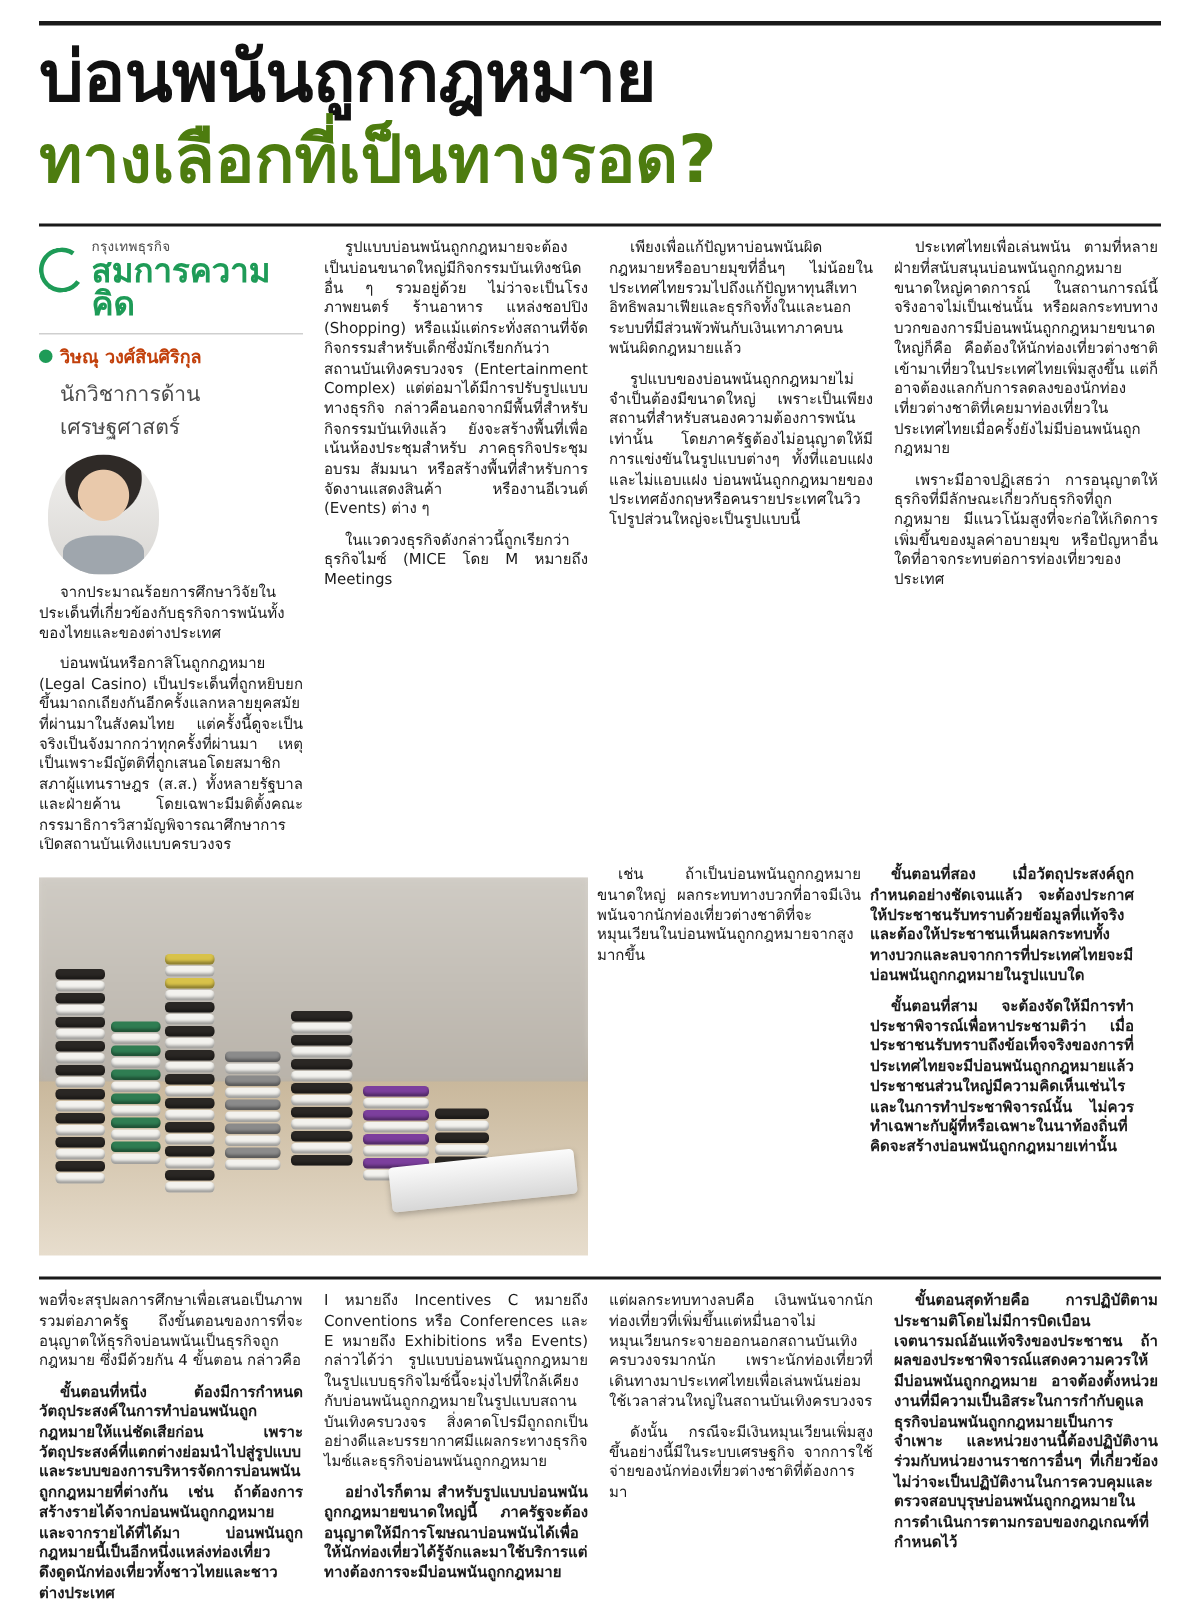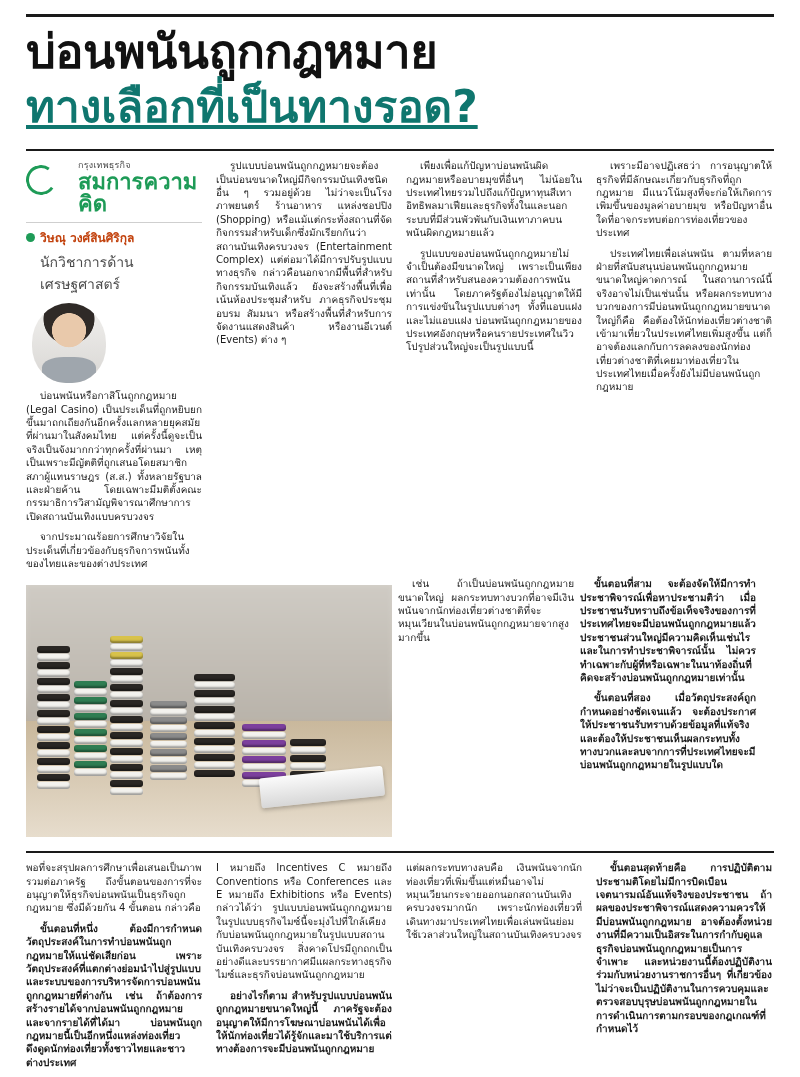--- a/index.html
+++ b/index.html
@@ -35,23 +35,22 @@
     font-size: 47px;
     line-height: 1.06;
     font-weight: bold;
     color: #111;
     letter-spacing: -0.5px;
   }
   .headline-2 {
     font-size: 44px;
     line-height: 1.1;
     font-weight: bold;
-    color: #0f766e;
+    color: #4d7c0f;
     margin-top: 6px;
-    text-decoration: underline;
   }
   .rule-under-head {
     height: 2px;
     background: #1a1a1a;
     margin: 12px 0 0 0;
   }
 
   .columns {
     display: flex;
     gap: 14px;
@@ -65,21 +64,21 @@
   }
   .col.c1 { width: 176px; flex: 0 0 176px; }
 
   
   .masthead {
     padding-top: 2px;
   }
   .brand-row {
     display: flex;
     align-items: flex-start;
-    gap: 22px;
+    gap: 5px;
   }
   .brand-mark {
     width: 30px;
     height: 30px;
     border: 3px solid #1e9b57;
     border-radius: 50%;
     border-right-color: transparent;
     box-sizing: border-box;
     transform: rotate(-10deg);
     margin-top: 4px;
@@ -243,42 +242,43 @@
           </div>
         </div>
         <div class="author-row">
           <div class="author-dot"></div>
           <div class="author-name">วิษณุ วงศ์สินศิริกุล</div>
         </div>
         <div class="author-title">นักวิชาการด้านเศรษฐศาสตร์</div>
         <div class="portrait"></div>
       </div>
       <div class="body-text">
+        <p class="indent">จากประมาณร้อยการศึกษาวิจัยในประเด็นที่เกี่ยวข้องกับธุรกิจการพนันทั้งของไทยและของต่างประเทศ</p>
         <p class="indent">บ่อนพนันหรือกาสิโนถูกกฎหมาย (Legal Casino) เป็นประเด็นที่ถูกหยิบยกขึ้นมาถกเถียงกันอีกครั้งแลกหลายยุคสมัยที่ผ่านมาในสังคมไทย แต่ครั้งนี้ดูจะเป็นจริงเป็นจังมากกว่าทุกครั้งที่ผ่านมา เหตุเป็นเพราะมีญัตติที่ถูกเสนอโดยสมาชิกสภาผู้แทนราษฎร (ส.ส.) ทั้งหลายรัฐบาลและฝ่ายค้าน โดยเฉพาะมีมติตั้งคณะกรรมาธิการวิสามัญพิจารณาศึกษาการเปิดสถานบันเทิงแบบครบวงจร</p>
-        <p class="indent">จากประมาณร้อยการศึกษาวิจัยในประเด็นที่เกี่ยวข้องกับธุรกิจการพนันทั้งของไทยและของต่างประเทศ</p>
       </div>
     </div>
 
     <div class="col">
       <div class="body-text">
         <p class="indent">รูปแบบบ่อนพนันถูกกฎหมายจะต้องเป็นบ่อนขนาดใหญ่มีกิจกรรมบันเทิงชนิดอื่น ๆ รวมอยู่ด้วย ไม่ว่าจะเป็นโรงภาพยนตร์ ร้านอาหาร แหล่งชอปปิง (Shopping) หรือแม้แต่กระทั่งสถานที่จัดกิจกรรมสำหรับเด็กซึ่งมักเรียกกันว่า สถานบันเทิงครบวงจร (Entertainment Complex) แต่ต่อมาได้มีการปรับรูปแบบทางธุรกิจ กล่าวคือนอกจากมีพื้นที่สำหรับกิจกรรมบันเทิงแล้ว ยังจะสร้างพื้นที่เพื่อเน้นห้องประชุมสำหรับ ภาคธุรกิจประชุม อบรม สัมมนา หรือสร้างพื้นที่สำหรับการจัดงานแสดงสินค้า หรืองานอีเวนต์ (Events) ต่าง ๆ</p>
+        <p class="indent">ในแวดวงธุรกิจดังกล่าวนี้ถูกเรียกว่า ธุรกิจไมซ์ (MICE โดย M หมายถึง Meetings</p>
       </div>
     </div>
 
     <div class="col">
       <div class="body-text">
         <p class="indent">เพียงเพื่อแก้ปัญหาบ่อนพนันผิดกฎหมายหรืออบายมุขที่อื่นๆ ไม่น้อยในประเทศไทยรวมไปถึงแก้ปัญหาทุนสีเทาอิทธิพลมาเฟียและธุรกิจทั้งในและนอกระบบที่มีส่วนพัวพันกับเงินเทาภาคบนพนันผิดกฎหมายแล้ว</p>
         <p class="indent">รูปแบบของบ่อนพนันถูกกฎหมายไม่จำเป็นต้องมีขนาดใหญ่ เพราะเป็นเพียงสถานที่สำหรับสนองความต้องการพนันเท่านั้น โดยภาครัฐต้องไม่อนุญาตให้มีการแข่งขันในรูปแบบต่างๆ ทั้งที่แอบแฝงและไม่แอบแฝง บ่อนพนันถูกกฎหมายของประเทศอังกฤษหรือคนรายประเทศในวิวโปรูปส่วนใหญ่จะเป็นรูปแบบนี้</p>
       </div>
     </div>
 
     <div class="col">
       <div class="body-text">
+        <p class="indent">ประเทศไทยเพื่อเล่นพนัน ตามที่หลายฝ่ายที่สนับสนุนบ่อนพนันถูกกฎหมายขนาดใหญ่คาดการณ์ ในสถานการณ์นี้จริงอาจไม่เป็นเช่นนั้น หรือผลกระทบทางบวกของการมีบ่อนพนันถูกกฎหมายขนาดใหญ่ก็คือ คือต้องให้นักท่องเที่ยวต่างชาติเข้ามาเที่ยวในประเทศไทยเพิ่มสูงขึ้น แต่ก็อาจต้องแลกกับการลดลงของนักท่องเที่ยวต่างชาติที่เคยมาท่องเที่ยวในประเทศไทยเมื่อครั้งยังไม่มีบ่อนพนันถูกกฎหมาย</p>
         <p class="indent">เพราะมีอาจปฏิเสธว่า การอนุญาตให้ธุรกิจที่มีลักษณะเกี่ยวกับธุรกิจที่ถูกกฎหมาย มีแนวโน้มสูงที่จะก่อให้เกิดการเพิ่มขึ้นของมูลค่าอบายมุข หรือปัญหาอื่นใดที่อาจกระทบต่อการท่องเที่ยวของประเทศ</p>
-        <p class="indent">ประเทศไทยเพื่อเล่นพนัน ตามที่หลายฝ่ายที่สนับสนุนบ่อนพนันถูกกฎหมายขนาดใหญ่คาดการณ์ ในสถานการณ์นี้จริงอาจไม่เป็นเช่นนั้น หรือผลกระทบทางบวกของการมีบ่อนพนันถูกกฎหมายขนาดใหญ่ก็คือ คือต้องให้นักท่องเที่ยวต่างชาติเข้ามาเที่ยวในประเทศไทยเพิ่มสูงขึ้น แต่ก็อาจต้องแลกกับการลดลงของนักท่องเที่ยวต่างชาติที่เคยมาท่องเที่ยวในประเทศไทยเมื่อครั้งยังไม่มีบ่อนพนันถูกกฎหมาย</p>
       </div>
     </div>
   </div>
 
   <div style="display:flex; gap:6px; align-items:flex-start;">
     <div style="width:366px; flex:0 0 366px;">
       <div class="photo">
         <div class="felt"></div>
         <div class="table-surface"></div>
 
@@ -394,22 +394,22 @@
       </div>
     </div>
 
     <div style="width:176px; flex:0 0 176px;">
       <div class="body-text">
         <p class="indent">เช่น ถ้าเป็นบ่อนพนันถูกกฎหมายขนาดใหญ่ ผลกระทบทางบวกที่อาจมีเงินพนันจากนักท่องเที่ยวต่างชาติที่จะหมุนเวียนในบ่อนพนันถูกกฎหมายจากสูงมากขึ้น</p>
       </div>
     </div>
     <div style="width:176px; flex:0 0 176px;">
       <div class="body-text">
+        <p class="indent bold-lead">ขั้นตอนที่สอง เมื่อวัตถุประสงค์ถูกกำหนดอย่างชัดเจนแล้ว จะต้องประกาศให้ประชาชนรับทราบด้วยข้อมูลที่แท้จริงและต้องให้ประชาชนเห็นผลกระทบทั้งทางบวกและลบจากการที่ประเทศไทยจะมีบ่อนพนันถูกกฎหมายในรูปแบบใด</p>
         <p class="indent bold-lead">ขั้นตอนที่สาม จะต้องจัดให้มีการทำประชาพิจารณ์เพื่อหาประชามติว่า เมื่อประชาชนรับทราบถึงข้อเท็จจริงของการที่ประเทศไทยจะมีบ่อนพนันถูกกฎหมายแล้ว ประชาชนส่วนใหญ่มีความคิดเห็นเช่นไร และในการทำประชาพิจารณ์นั้น ไม่ควรทำเฉพาะกับผู้ที่หรือเฉพาะในนาท้องถิ่นที่คิดจะสร้างบ่อนพนันถูกกฎหมายเท่านั้น</p>
-        <p class="indent bold-lead">ขั้นตอนที่สอง เมื่อวัตถุประสงค์ถูกกำหนดอย่างชัดเจนแล้ว จะต้องประกาศให้ประชาชนรับทราบด้วยข้อมูลที่แท้จริงและต้องให้ประชาชนเห็นผลกระทบทั้งทางบวกและลบจากการที่ประเทศไทยจะมีบ่อนพนันถูกกฎหมายในรูปแบบใด</p>
       </div>
     </div>
   </div>
 
   <div class="rule-bottom"></div>
 
   <div class="lower">
     <div class="col">
       <div class="body-text">
         <p>พอที่จะสรุปผลการศึกษาเพื่อเสนอเป็นภาพรวมต่อภาครัฐ ถึงขั้นตอนของการที่จะอนุญาตให้ธุรกิจบ่อนพนันเป็นธุรกิจถูกกฎหมาย ซึ่งมีด้วยกัน 4 ขั้นตอน กล่าวคือ</p>
@@ -418,20 +418,21 @@
     </div>
     <div class="col">
       <div class="body-text">
         <p>I หมายถึง Incentives C หมายถึง Conventions หรือ Conferences และ E หมายถึง Exhibitions หรือ Events) กล่าวได้ว่า รูปแบบบ่อนพนันถูกกฎหมายในรูปแบบธุรกิจไมซ์นี้จะมุ่งไปที่ใกล้เคียงกับบ่อนพนันถูกกฎหมายในรูปแบบสถานบันเทิงครบวงจร สิ่งคาดโปรมีถูกถกเป็นอย่างดีและบรรยากาศมีแผลกระทางธุรกิจไมซ์และธุรกิจบ่อนพนันถูกกฎหมาย</p>
         <p class="indent bold-lead">อย่างไรก็ตาม สำหรับรูปแบบบ่อนพนันถูกกฎหมายขนาดใหญ่นี้ ภาครัฐจะต้องอนุญาตให้มีการโฆษณาบ่อนพนันได้เพื่อให้นักท่องเที่ยวได้รู้จักและมาใช้บริการแต่ทางต้องการจะมีบ่อนพนันถูกกฎหมาย</p>
       </div>
     </div>
     <div class="col">
       <div class="body-text">
         <p>แต่ผลกระทบทางลบคือ เงินพนันจากนักท่องเที่ยวที่เพิ่มขึ้นแต่หมื่นอาจไม่หมุนเวียนกระจายออกนอกสถานบันเทิงครบวงจรมากนัก เพราะนักท่องเที่ยวที่เดินทางมาประเทศไทยเพื่อเล่นพนันย่อมใช้เวลาส่วนใหญ่ในสถานบันเทิงครบวงจร</p>
+        <p class="indent">ดังนั้น กรณีจะมีเงินหมุนเวียนเพิ่มสูงขึ้นอย่างนี้มีในระบบเศรษฐกิจ จากการใช้จ่ายของนักท่องเที่ยวต่างชาติที่ต้องการมา</p>
       </div>
     </div>
     <div class="col">
       <div class="body-text">
         <p class="indent bold-lead">ขั้นตอนสุดท้ายคือ การปฏิบัติตามประชามติโดยไม่มีการบิดเบือนเจตนารมณ์อันแท้จริงของประชาชน ถ้าผลของประชาพิจารณ์แสดงความควรให้มีบ่อนพนันถูกกฎหมาย อาจต้องตั้งหน่วยงานที่มีความเป็นอิสระในการกำกับดูแลธุรกิจบ่อนพนันถูกกฎหมายเป็นการจำเพาะ และหน่วยงานนี้ต้องปฏิบัติงานร่วมกับหน่วยงานราชการอื่นๆ ที่เกี่ยวข้องไม่ว่าจะเป็นปฏิบัติงานในการควบคุมและตรวจสอบบุรุษบ่อนพนันถูกกฎหมายในการดำเนินการตามกรอบของกฎเกณฑ์ที่กำหนดไว้</p>
 
       </div>
     </div>
   </div>
 

